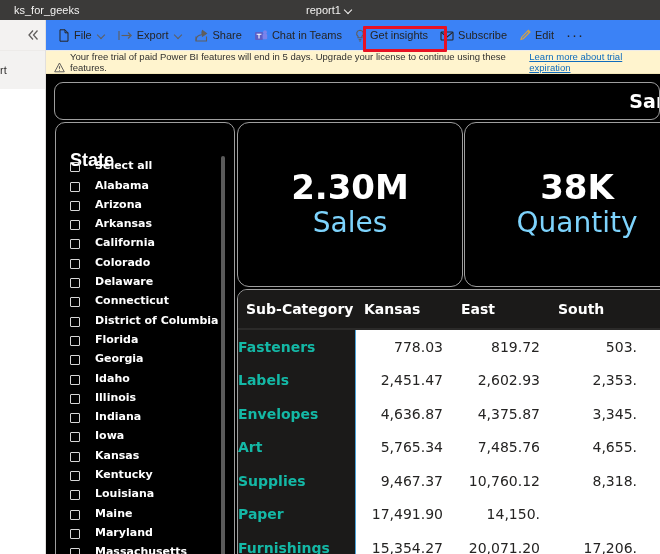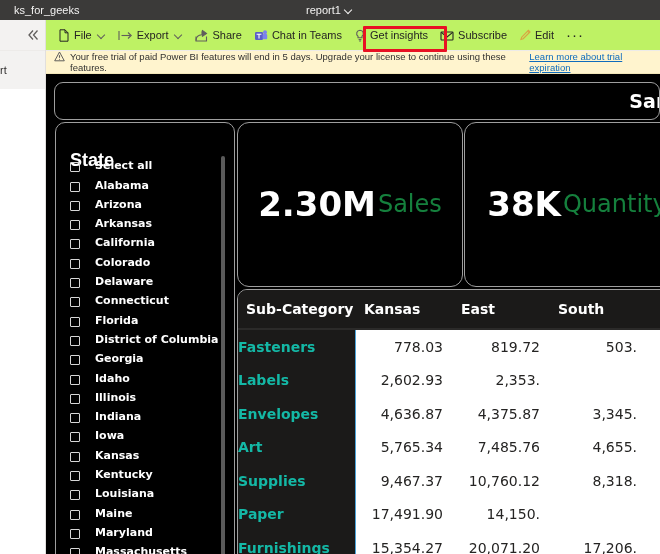--- a/index.html
+++ b/index.html
@@ -57,21 +57,21 @@
     height: 38px; display: flex; align-items: center;
     padding-left: 0px; font-size: 11px; color: #323130;
     background: #f3f2f1;
   }
   .leftrail-item span { margin-left: -6px; }
   .leftrail-blank { background:#ffffff; height: 465px; }
 
   
   .toolbar {
     position: absolute; left: 46px; top: 20px; width: 614px; height: 31px;
-    background: #bef264; border-bottom: 1px solid #edebe9;
+    background: #3b82f6; border-bottom: 1px solid #edebe9;
     display: flex; align-items: center; gap: 0px;
     padding-left: 6px;
   }
   .tb-item {
     display: inline-flex; align-items: center; gap: 4px;
     height: 24px; padding: 0 6px; font-size: 11px; color: #252423;
     white-space: nowrap; border-radius: 2px; cursor: default;
   }
   .tb-item .glyph { display: inline-flex; align-items: center; }
   .tb-caret { width: 9px; height: 9px; position: relative; margin-left: 1px; color:#605e5c;}
@@ -85,21 +85,21 @@
   
   .highlight-box {
     position: absolute; left: 363px; top: 26px; width: 84px; height: 26px;
     border: 3px solid #e81123; border-radius: 1px;
     pointer-events: none; z-index: 20;
   }
 
   
   .banner {
     position: absolute; left: 46px; top: 51px; width: 614px; height: 23px;
-    background: #fff4ce; display: flex; align-items: flex-start;
+    background: #fff4ce; display: flex; align-items: flex-end;
     padding-left: 8px; gap: 5px; font-size: 9.5px; color: #323130;
     border-bottom: 1px solid #f2e6b8;
   }
   .banner .warn { color: #8a8886; display:inline-flex; }
   .banner a { color: #0f6cbd; text-decoration: underline; }
 
   
   .canvas {
     position: absolute; left: 46px; top: 74px; width: 614px; height: 480px;
     background: #000000; overflow: hidden;
@@ -142,31 +142,31 @@
   }
   .slicer-scroll {
     position: absolute; right: 9px; top: 33px; width: 4px; height: 440px;
     background: #5a5a5a; border-radius: 2px;
   }
 
   
   .kpi {
     position: absolute; top: 48px; height: 165px;
     border: 1px solid #9e9e9e; border-radius: 12px;
-    background: #000; display: flex; flex-direction: row;
+    background: #000; display: flex; flex-direction: column;
     align-items: center; justify-content: center; gap: 2px;
   }
   .kpi-sales { left: 191px; width: 226px; }
   .kpi-qty   { left: 418px; width: 226px; }
   .kpi-value {
     font-size: 34px; font-weight: bold; color: #ffffff; line-height: 1.05;
     font-family: "DejaVu Sans", sans-serif;
   }
   .kpi-label {
-    font-size: 24px; color: #15803d; line-height: 1.1;
+    font-size: 28px; color: #7dd3fc; line-height: 1.1;
     font-family: "DejaVu Sans", sans-serif;
   }
 
   
   .matrix {
     position: absolute; left: 191px; top: 215px; width: 453px; height: 340px;
     border: 1px solid #9e9e9e; border-radius: 10px;
     background: #1b1a19; overflow: hidden;
   }
   .matrix-head {
@@ -366,25 +366,25 @@
           <div class="slicer-row">
             <span class="cbx"></span>
             <span class="slicer-label">Delaware</span>
           </div>
           <div class="slicer-row">
             <span class="cbx"></span>
             <span class="slicer-label">Connecticut</span>
           </div>
           <div class="slicer-row">
             <span class="cbx"></span>
+            <span class="slicer-label">District of Columbia</span>
+          </div>
+          <div class="slicer-row">
+            <span class="cbx"></span>
             <span class="slicer-label">Florida</span>
-          </div>
-          <div class="slicer-row">
-            <span class="cbx"></span>
-            <span class="slicer-label">District of Columbia</span>
           </div>
           <div class="slicer-row">
             <span class="cbx"></span>
             <span class="slicer-label">Georgia</span>
           </div>
           <div class="slicer-row">
             <span class="cbx"></span>
             <span class="slicer-label">Idaho</span>
           </div>
           <div class="slicer-row">
@@ -449,20 +449,21 @@
         <div id="matrix-rows" style="position:relative;">
             <div class="mrow">
               <div class="rowlabel">Fasteners</div>
               <div class="valcell">778.03</div>
               <div class="valcell">819.72</div>
               <div class="valcell">503.</div>
               <div class="valpad"></div>
             </div>
             <div class="mrow">
               <div class="rowlabel">Labels</div>
+              <div class="valcell">2,451.47</div>
               <div class="valcell">2,602.93</div>
               <div class="valcell">2,353.</div>
               <div class="valpad"></div>
             </div>
             <div class="mrow">
               <div class="rowlabel">Envelopes</div>
               <div class="valcell">4,636.87</div>
               <div class="valcell">4,375.87</div>
               <div class="valcell">3,345.</div>
               <div class="valpad"></div>

